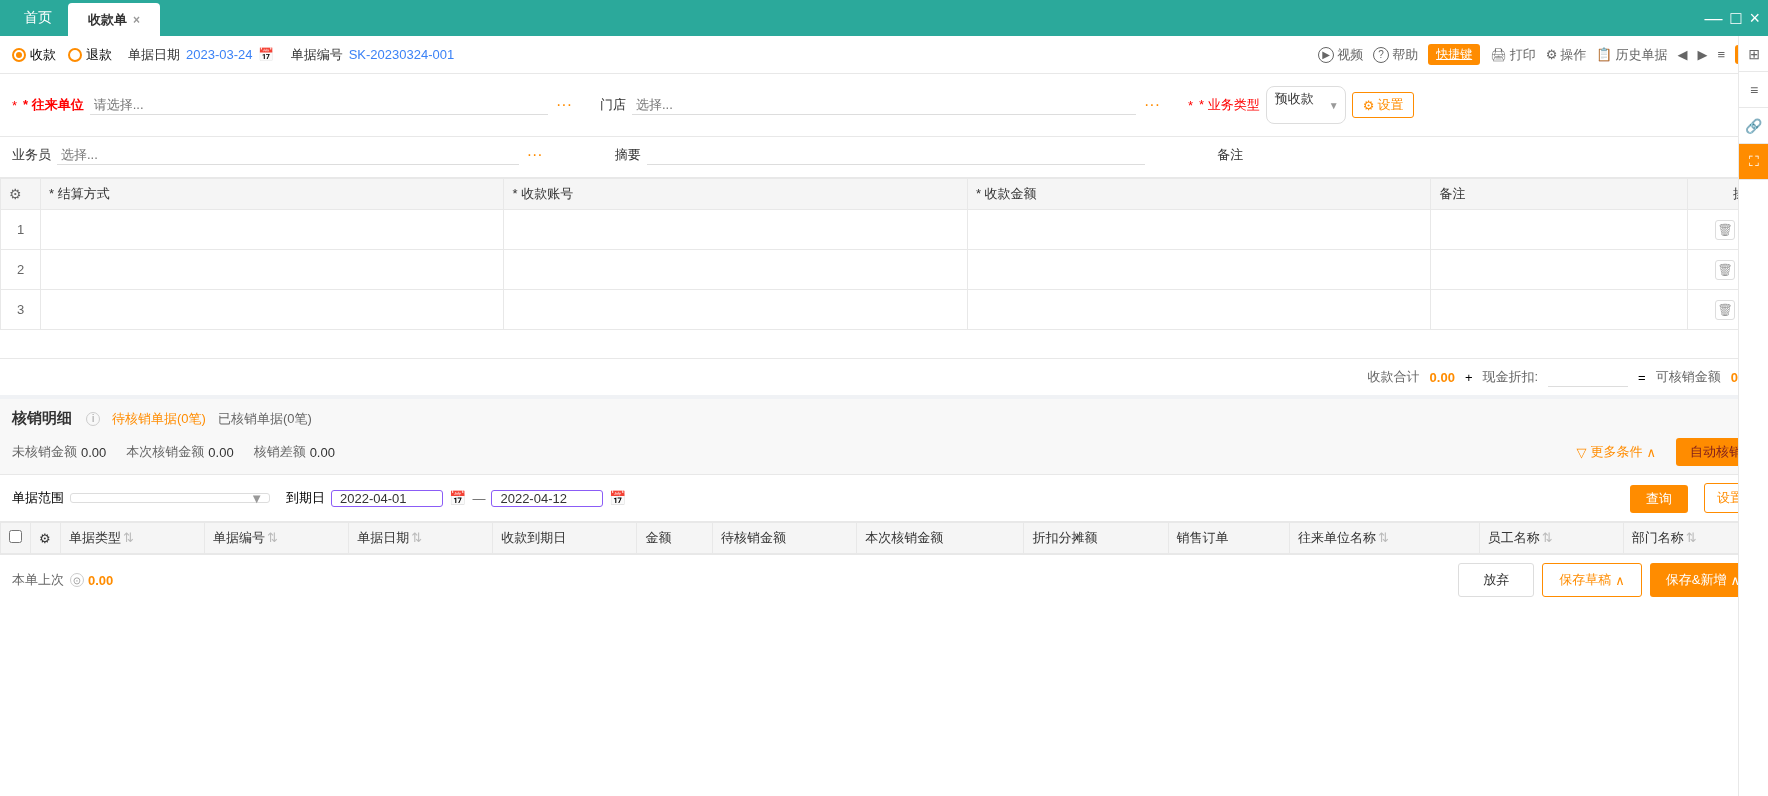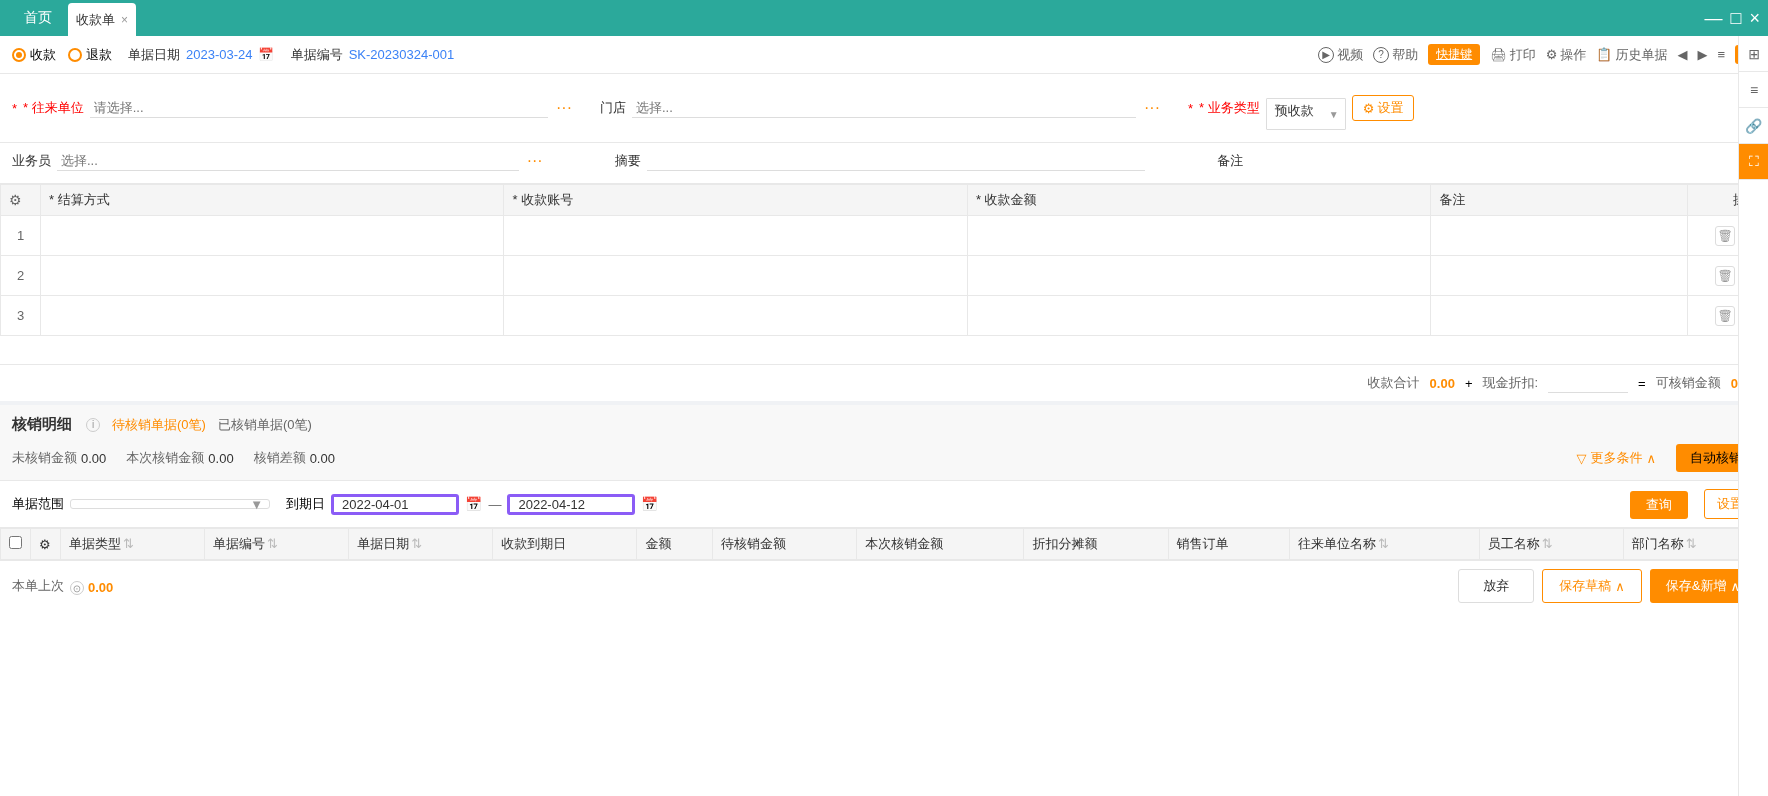--- a/index.html
+++ b/index.html
@@ -9,23 +9,23 @@
     .tab-bar {
       display: flex; align-items: center;
       background: #2ba99b;
       height: 36px; padding: 0 8px;
     }
     .tab-home {
       color: #fff; padding: 0 16px; height: 36px; display: flex; align-items: center;
       font-size: 14px; cursor: pointer;
     }
     .tab-item {
-      background: #fff; color: #333; padding: 0 8px; height: 35px; margin-top: 4px;
+      background: #fff; color: #333; padding: 0 20px; height: 35px; margin-top: 4px;
       display: flex; align-items: center; border-radius: 4px 4px 0 0;
-      font-size: 13px; cursor: pointer; gap: 6px;
+      font-size: 13px; cursor: pointer; gap: 6px; font-weight: bold;
     }
     .tab-close { color: #999; font-size: 12px; cursor: pointer; }
     .tab-bar-right { margin-left: auto; display: flex; align-items: center; gap: 8px; }
     .tab-bar-right span { color: #fff; font-size: 18px; cursor: pointer; }
 
     
     .main-container {
       background: #fff;
       margin: 0;
       height: calc(796px - 36px);
@@ -75,22 +75,22 @@
       padding: 4px 12px 8px;
       border-bottom: 1px solid #e8e8e8;
       display: flex; gap: 12px;
     }
 
     
     .business-type-group {
       display: flex; align-items: center; gap: 6px; margin-left: auto;
     }
     .dropdown-select {
-      border: 1px solid #ddd; padding: 3px 24px 9px 8px; border-radius: 1px;
-      position: relative; cursor: pointer; min-width: 80px; color: #333; margin-top: 12px;
+      border: 1px solid #ddd; padding: 3px 24px 15px 8px; border-radius: 8px;
+      position: relative; cursor: pointer; min-width: 80px; color: #333;
     }
     .dropdown-arrow { position: absolute; right: 6px; top: 50%; transform: translateY(-50%); color: #999; font-size: 10px; }
     .settings-btn {
       background: #fff; border: 1px solid #ff8c00; color: #ff8c00;
       padding: 3px 10px; border-radius: 3px; cursor: pointer;
       display: flex; align-items: center; gap: 3px;
     }
 
     
     .table-section {
@@ -135,36 +135,36 @@
     .tab-link { color: #ff8c00; cursor: pointer; font-size: 13px; }
     .tab-link-grey { color: #666; cursor: pointer; font-size: 13px; }
 
     .verification-stats {
       display: flex; align-items: center; gap: 20px;
       padding: 4px 12px 8px;
     }
     .stat-item { display: flex; align-items: center; gap: 4px; color: #666; }
     .stat-value { color: #333; }
     .more-conditions { display: flex; align-items: center; gap: 4px; color: #ff8c00; cursor: pointer; margin-left: auto; }
-    .auto-btn { background: #ff8c00; color: #000000; border: none; padding: 5px 14px; border-radius: 3px; cursor: pointer; }
+    .auto-btn { background: #ff8c00; color: #7f1d1d; border: none; padding: 5px 14px; border-radius: 3px; cursor: pointer; }
 
     
     .filter-row {
       display: flex; align-items: center; gap: 16px;
       padding: 8px 12px; background: #fff; border-top: 1px solid #e8e8e8;
       border-bottom: 1px solid #e8e8e8;
     }
     .filter-field { display: flex; align-items: center; gap: 6px; }
     .filter-select {
       border: 1px solid #ddd; padding: 4px 24px 4px 8px; border-radius: 3px;
       min-width: 200px; cursor: pointer; color: #333; position: relative;
     }
     .date-input {
-      border: 3px solid #8b5cf6; padding: 0 8px; border-radius: 3px;
-      width: 128px; color: #333;
+      border: 1px solid #8b5cf6; padding: 0 8px; border-radius: 3px;
+      width: 112px; color: #333;
     }
     .cal-icon { color: #ccc; cursor: pointer; font-size: 14px; }
     .date-dash { color: #666; }
     .query-btn { background: #ff8c00; color: #fff; border: none; padding: 5px 16px; border-radius: 3px; cursor: pointer; margin-left: auto; }
     .settings-btn2 { background: #fff; border: 1px solid #ff8c00; color: #ff8c00; padding: 5px 12px; border-radius: 3px; cursor: pointer; }
 
     
     .bottom-table-section {
       flex: 1; overflow: auto; background: #fff;
     }
@@ -176,21 +176,21 @@
       padding: 6px 8px; text-align: left; color: #333;
       font-weight: normal; white-space: nowrap; font-size: 12px;
     }
     .sort-icon { color: #bbb; margin-left: 2px; }
 
     
     .bottom-bar {
       display: flex; align-items: center; padding: 8px 12px; gap: 10px;
       border-top: 1px solid #e8e8e8; background: #fff; flex-shrink: 0;
     }
-    .bottom-left { display: flex; align-items: flex-end; gap: 4px; color: #666; }
+    .bottom-left { display: flex; align-items: center; gap: 4px; color: #666; }
     .bottom-left-val { color: #ff8c00; font-weight: bold; }
     .bottom-right { margin-left: auto; display: flex; gap: 8px; }
     .btn-abandon { background: #fff; border: 1px solid #ddd; color: #333; padding: 7px 24px; border-radius: 3px; cursor: pointer; }
     .btn-save-draft { background: #fff; border: 1px solid #ff8c00; color: #ff8c00; padding: 7px 16px; border-radius: 3px; cursor: pointer; display: flex; align-items: center; gap: 4px; }
     .btn-save-new { background: #ff8c00; color: #fff; border: none; padding: 7px 16px; border-radius: 3px; cursor: pointer; display: flex; align-items: center; gap: 4px; }
 
     
     .right-sidebar {
       position: absolute; right: 0; top: 36px;
       width: 30px;
@@ -274,21 +274,21 @@
       <div class="header-action">◀</div>
       <div class="header-action">▶</div>
       <div class="header-action">≡</div>
       <div class="header-action" style="background:#ff8c00;color:#fff;padding:2px 5px;border-radius:3px;">⊞</div>
     </div>
   </div>
 
   <div class="form-fields">
     <div class="field-group">
       <span class="required-star">*</span>
-      <span class="field-label" style="color:red;">* 往来单位</span>
+      <span class="field-label" style="color:red;font-weight:bold;">* 往来单位</span>
       <input class="field-input" style="color: #737373; min-width: 180px;" placeholder="请选择...">
       <span class="dots-btn">···</span>
     </div>
     <div style="width:20px"></div>
     <div class="field-group">
       <span class="field-label">门店</span>
       <input class="field-input" style="color: rgb(204, 204, 204); min-width: 180px;" placeholder="选择...">
       <span class="dots-btn">···</span>
     </div>
     <div style="width:20px"></div>

